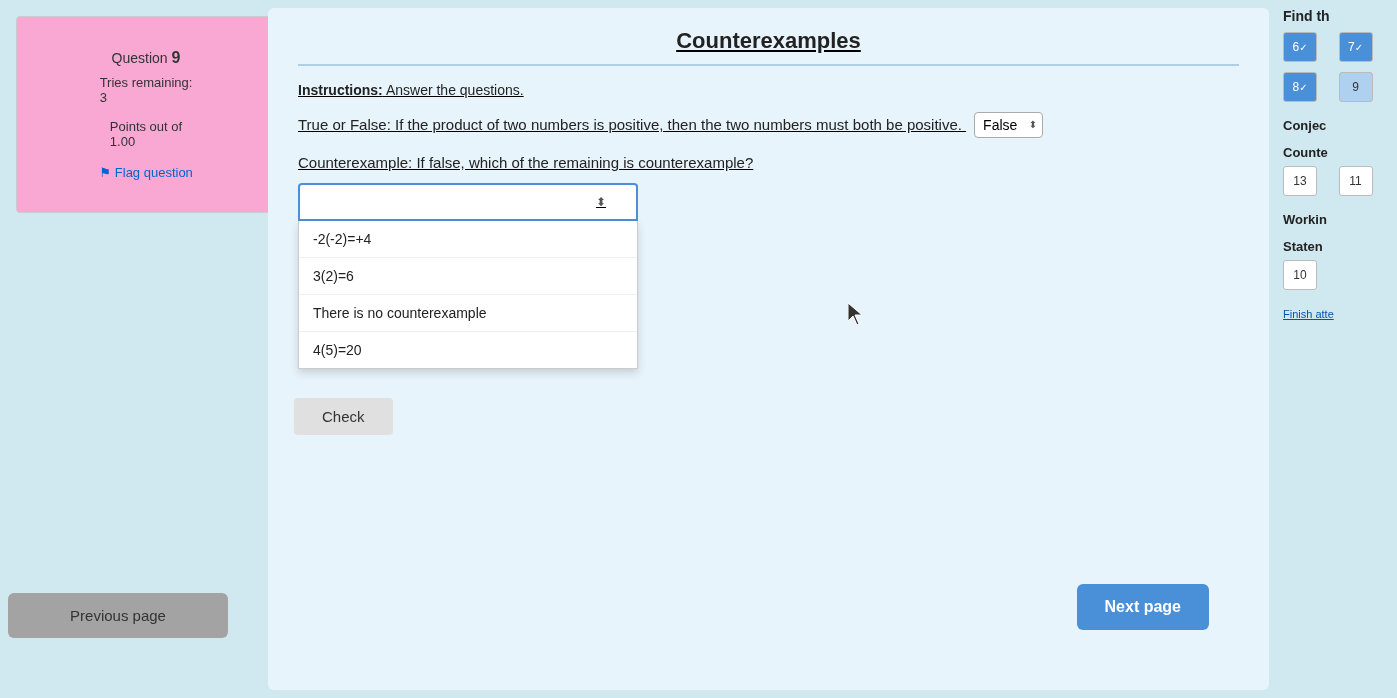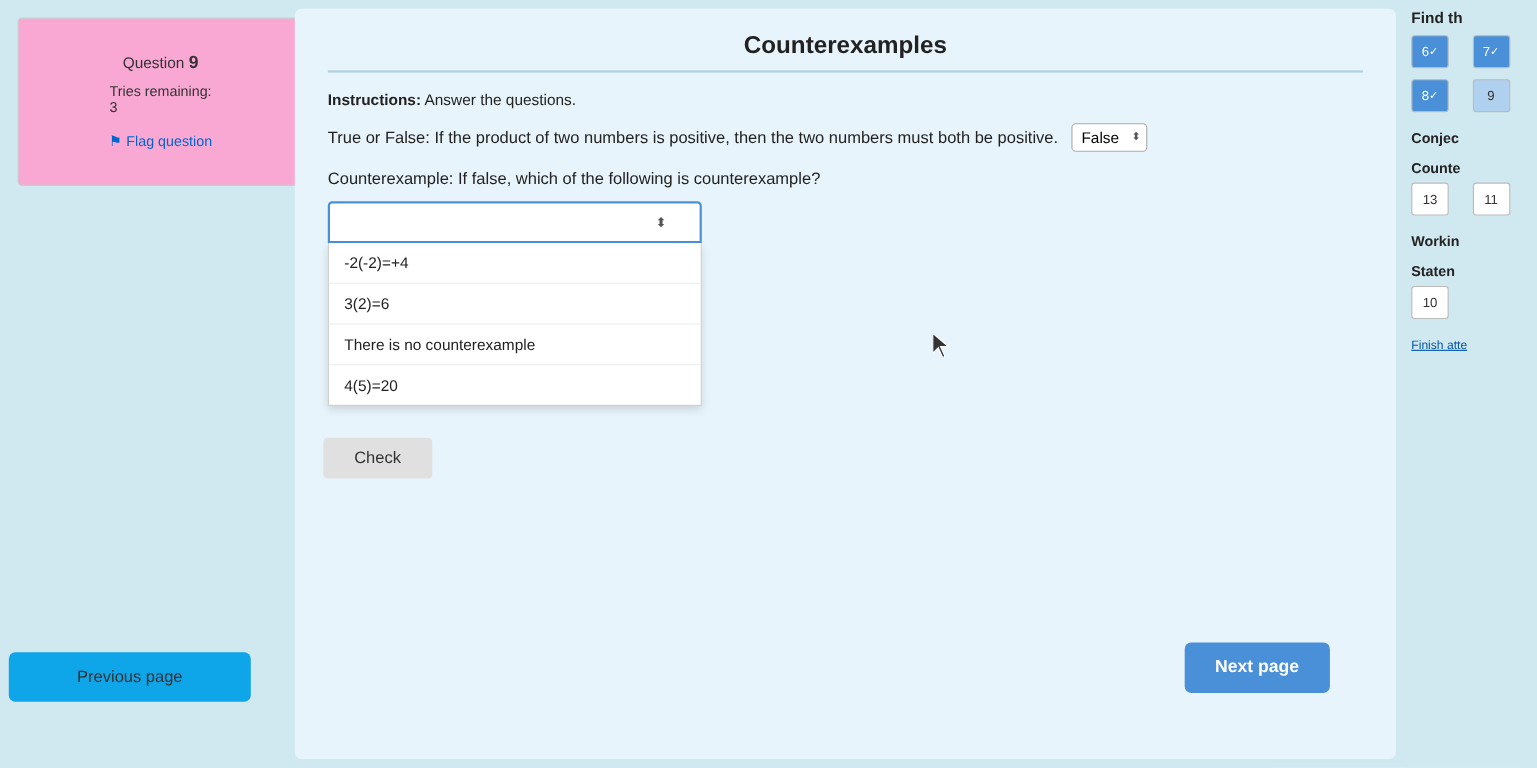--- a/index.html
+++ b/index.html
@@ -58,39 +58,40 @@
       border: none;
       padding: 0;
       margin-top: 8px;
     }
 
     
     .prev-page-btn {
       position: absolute;
       bottom: 80px;
       left: 8px;
-      background: #0ea5e9;
+      background: #a3a3a3;
       border: none;
       border-radius: 6px;
       padding: 14px 28px;
       font-size: 15px;
       color: #333;
       cursor: pointer;
       width: 220px;
     }
 
     
     .main-content {
       flex: 1;
       background: #e8f4fb;
       margin: 8px 8px 8px 8px;
       border-radius: 6px;
       padding: 20px 30px;
       position: relative;
       overflow: visible;
+      text-decoration: underline;
     }
 
     .main-title {
       text-align: center;
       font-size: 22px;
       font-weight: bold;
       color: #222;
       margin-bottom: 10px;
     }
 
@@ -323,20 +324,24 @@
 
   <div class="left-col">
     <div class="sidebar">
       <div class="question-label">
         <span>Question</span>
         <strong>9</strong>
       </div>
       <div class="tries">
         <span>Tries remaining:</span><br>
         <span>3</span>
+      </div>
+      <div class="points">
+        <span>Points out of</span><br>
+        <span>1.00</span>
       </div>
       <button class="flag-btn">
         <span>⚑</span>
         <span>Flag question</span>
       </button>
     </div>
 
     <button class="prev-page-btn" style="margin-top: auto; position: absolute; bottom: 60px; left: 8px;">Previous page</button>
   </div>
 
@@ -354,21 +359,21 @@
       <span style="margin-left: 8px;">
         <span class="select-wrapper">
           <select class="inline-select">
             <option>False</option>
             <option>True</option>
           </select>
         </span>
       </span>
     </div>
 
-    <div class="counterexample-text">Counterexample: If false, which of the following is counterexample?</div>
+    <div class="counterexample-text">Counterexample: If false, which of the remaining is counterexample?</div>
 
     <div class="dropdown-container">
       <div class="dropdown-trigger">
         <span></span>
       </div>
       <div class="dropdown-list">
         <div class="dropdown-item">-2(-2)=+4</div>
         <div class="dropdown-item">3(2)=6</div>
         <div class="dropdown-item">There is no counterexample</div>
         <div class="dropdown-item">4(5)=20</div>

